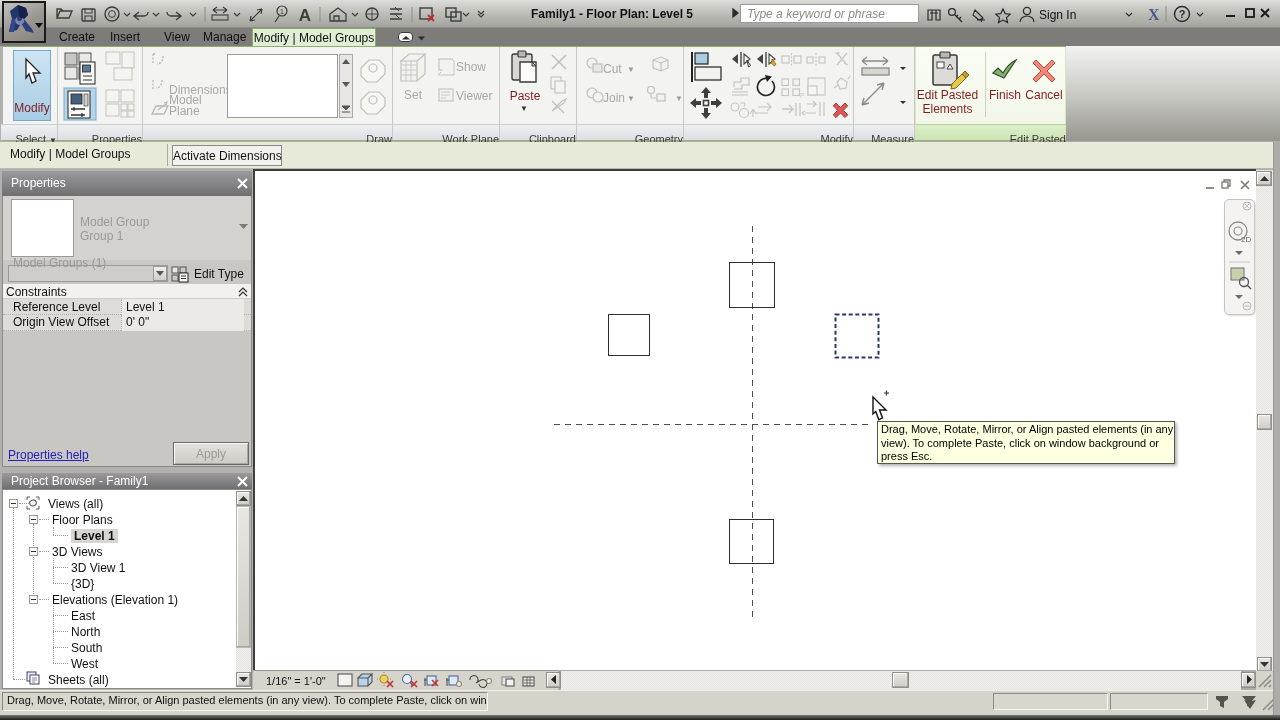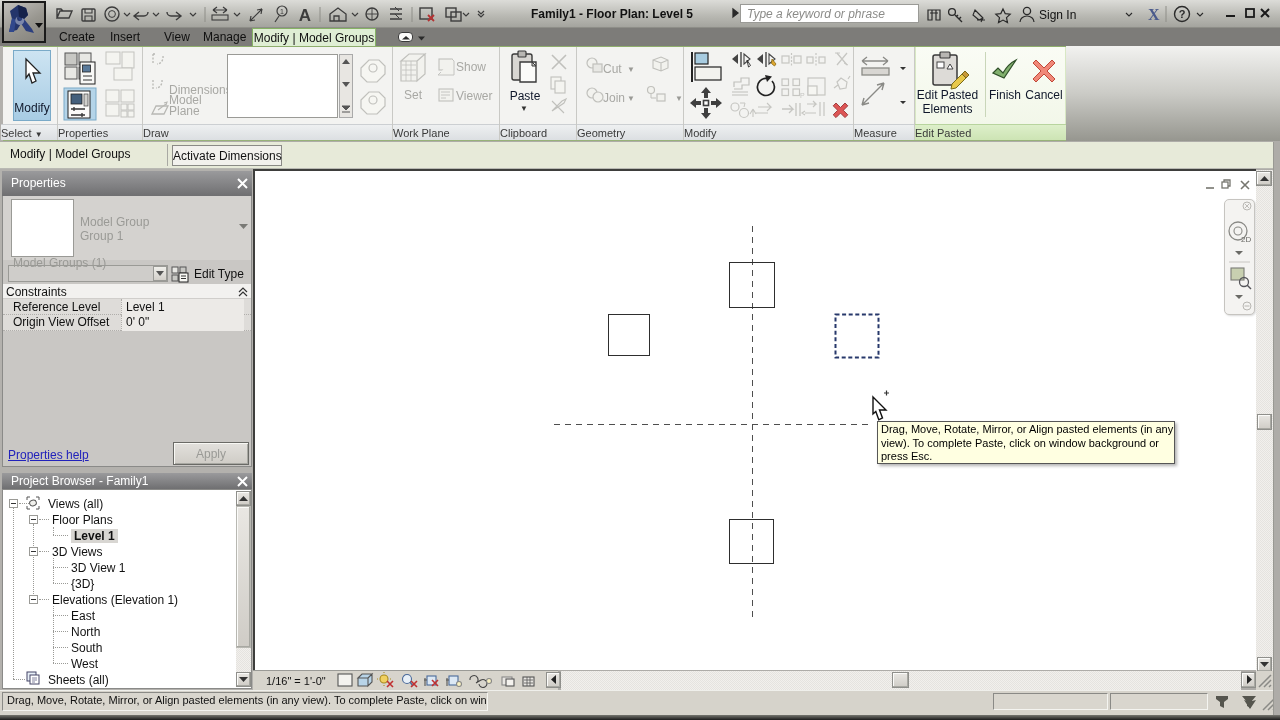--- a/index.html
+++ b/index.html
@@ -13,24 +13,24 @@
 #title { left:531px; top:7px; font-size:12px; font-weight:bold; color:#111; }
 #rbtn { left:2px; top:1px; width:44px; height:42px; background:linear-gradient(150deg,#c2c0bc,#98968f 55%,#84827c); border:2px solid #1a1a1a; }
 #searchbox { left:740px; top:4px; width:179px; height:19px; background:#fff; border:1px solid #9a9a96; font-size:12px; font-style:italic; color:#8b8b88; padding:2px 0 0 6px; }
 
 #tabrow { left:0; top:28px; width:1280px; height:18px; background:#7d7c79; }
 .tab { position:absolute; top:30px; font-size:12px; color:#0f0f0f; }
 #activetab { left:252px; top:28px; width:124px; height:18px; background:#dfeed4; border:1px solid #85b164; border-bottom:none; font-size:12px; color:#0f0f0f; text-align:center; padding-top:2px; white-space:nowrap; }
 
 #ribbon { left:0; top:46px; width:1066px; height:95px; background:#f3f3f1; border-top:1px solid #8fae6d; border-bottom:1px solid #98b279; }
 #ribbonright { left:1066px; top:46px; width:214px; height:95px; background:linear-gradient(#f2f2f0,#cbcbc6 50%,#96968f); }
-.plabel { position:absolute; top:124px; height:16px; font-size:11px; color:#3a3a3a; text-align:left; background:linear-gradient(#eef0f1,#dcdfe2); border-top:1px solid #cccfd2; padding-top:2px; }
+.plabel { position:absolute; top:124px; height:16px; font-size:11px; color:#3a3a3a; text-align:right; background:linear-gradient(#eef0f1,#dcdfe2); border-top:1px solid #cccfd2; padding-top:8px; }
 .psep { position:absolute; top:47px; width:1px; height:93px; background:#c9c9c5; }
 .gtxt { position:absolute; color:#a8a8a4; font-size:12px; }
-.btxt { position:absolute; color:#0f172a; font-size:12px; }
+.btxt { position:absolute; color:#7f1d1d; font-size:12px; }
 .garr { position:absolute; color:#9a9a96; font-size:8px; }
 .barr { position:absolute; color:#333; font-size:8px; }
 
 #optionsbar { left:0; top:142px; width:1280px; height:27px; background:#e7ead9; border-bottom:1px solid #b9b9b3; }
 
 #leftcol { left:0; top:169px; width:253px; height:521px; background:#b3b1ad; }
 .palhdr { position:absolute; background:linear-gradient(#9a9a9c,#6f6f71); color:#fff; font-size:12px; }
 .row { position:absolute; font-size:12px; color:#111; white-space:nowrap; }
 .grow { position:absolute; font-size:12px; color:#9a9a96; white-space:nowrap; }
 

